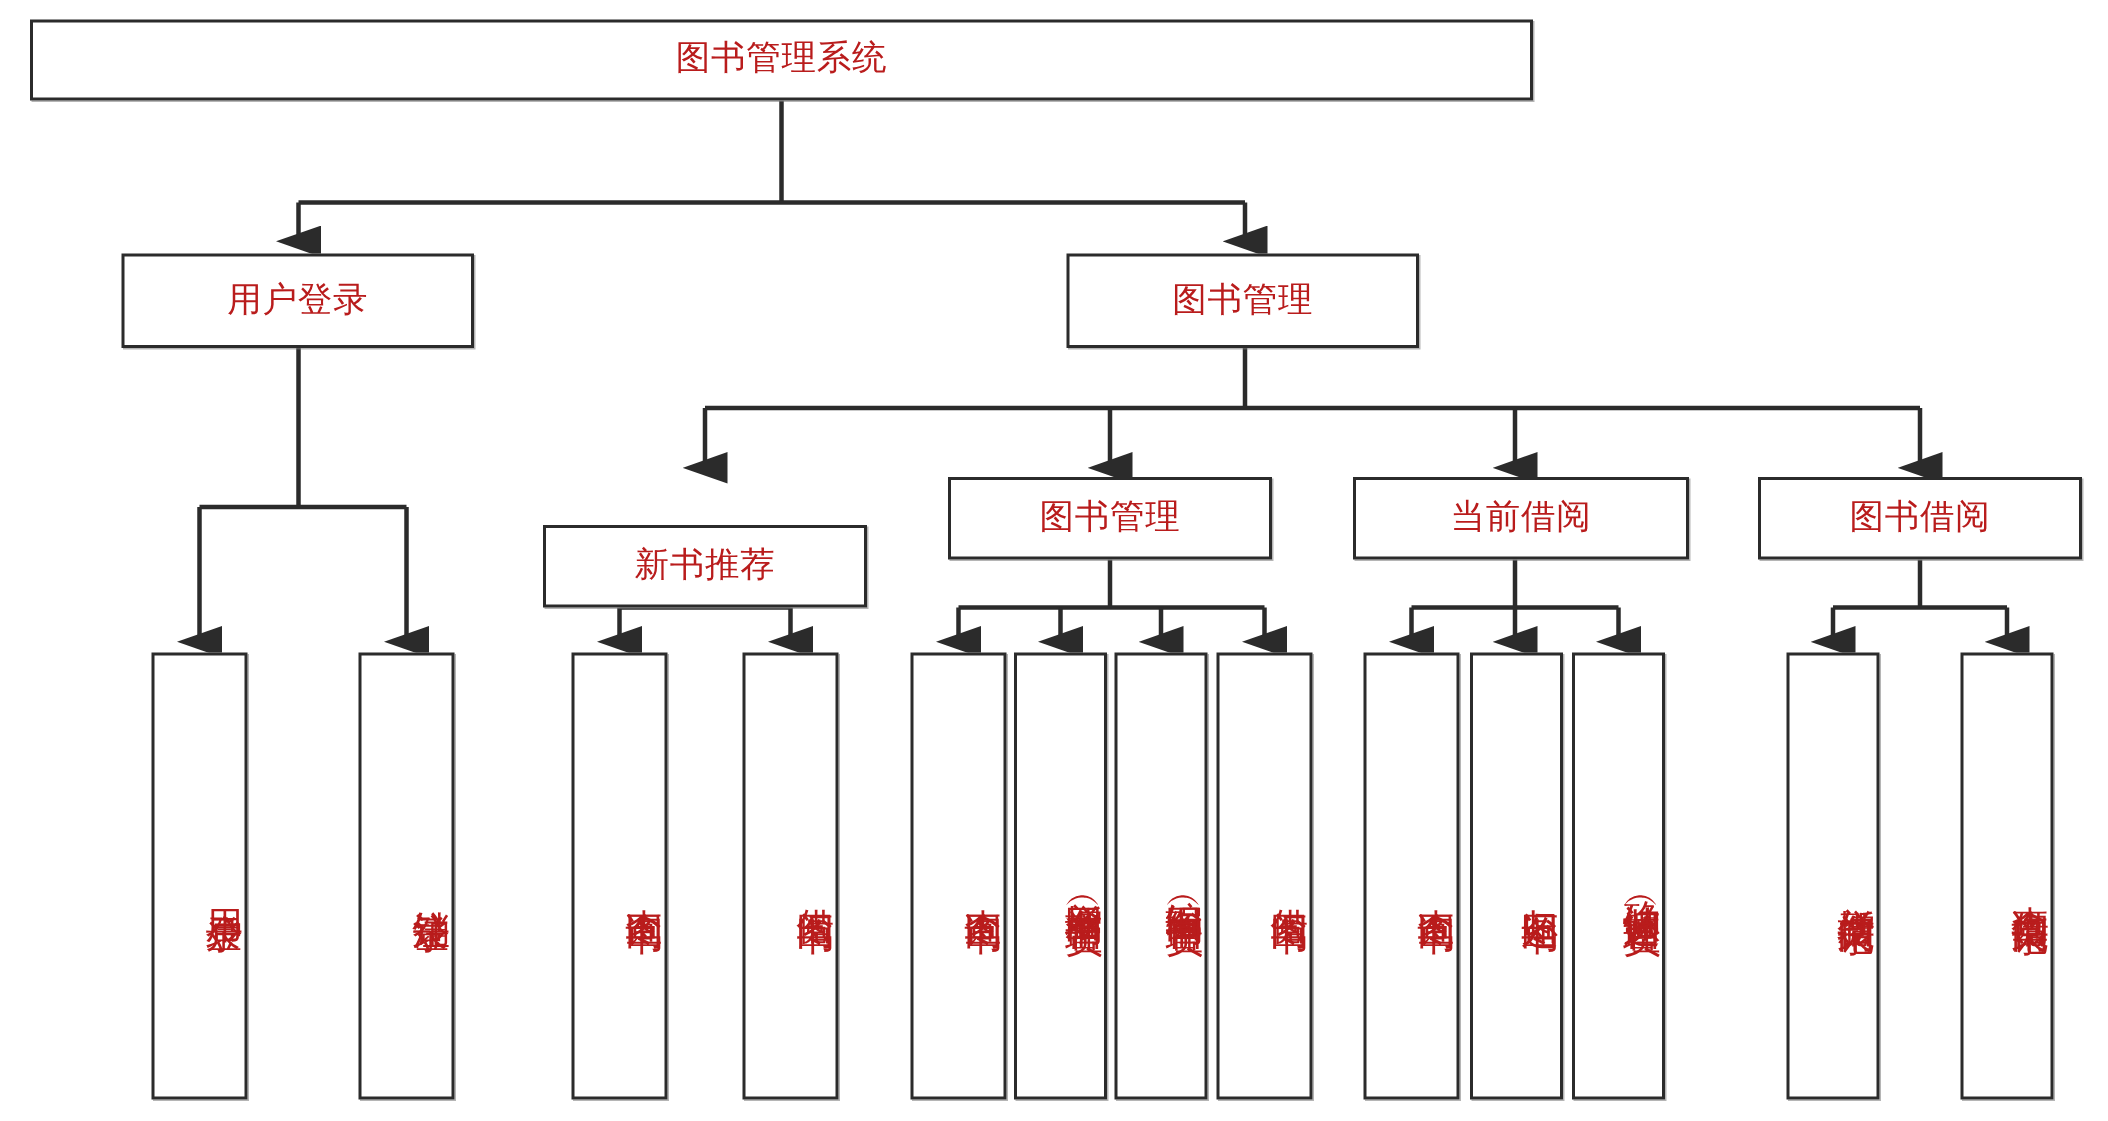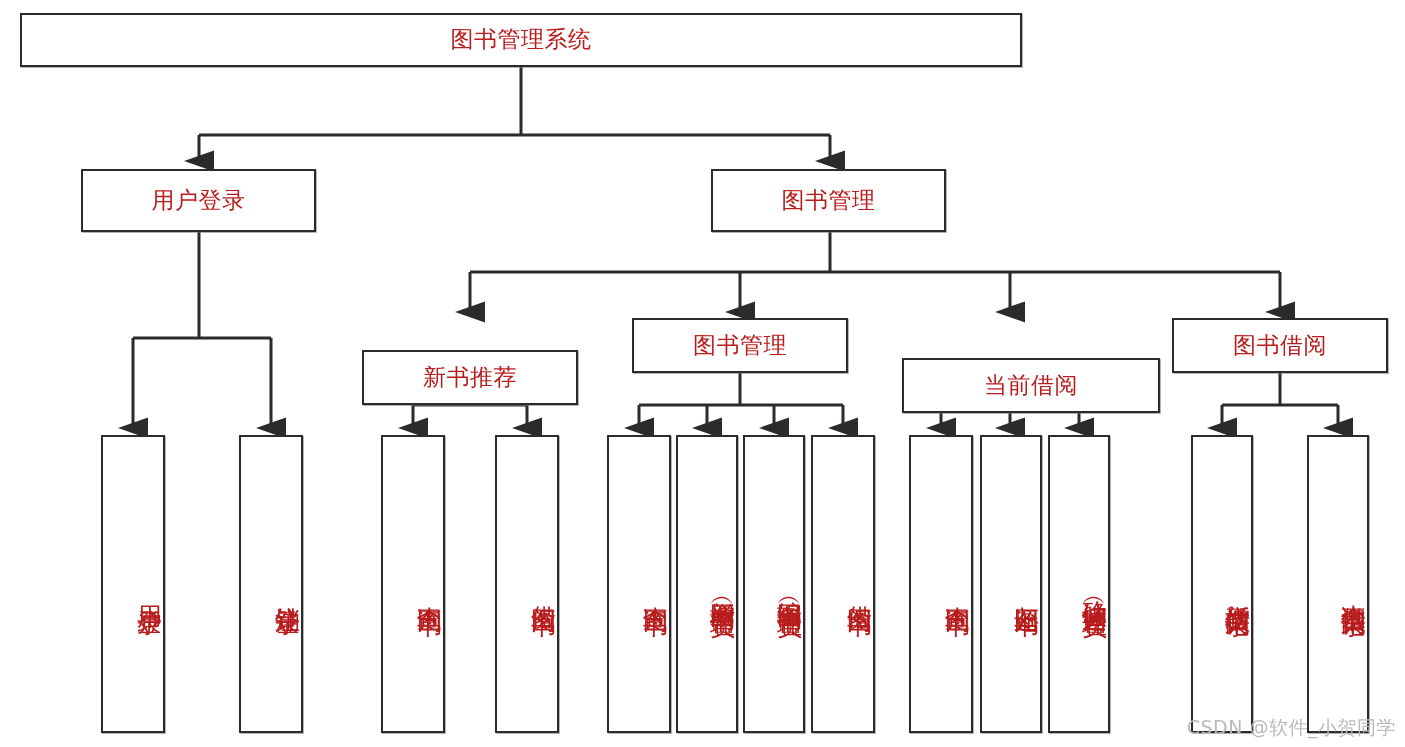--- a/index.html
+++ b/index.html
@@ -141,21 +141,21 @@
   <div class="node node-l2" style="left:711px; top:169px; width:235px; height:63px;">
     <span class="label">图书管理</span>
   </div>
 
   <div class="node node-l3" style="left:362px; top:318px; width:216px; height:55px;margin-top:32px;">
     <span class="label">新书推荐</span>
   </div>
   <div class="node node-l3" style="left:632px; top:318px; width:216px; height:55px;">
     <span class="label">图书管理</span>
   </div>
-  <div class="node node-l3" style="left:902px; top:318px; width:258px; height:55px;margin-top:40px;">
+  <div class="node node-l3" style="left:902px; top:318px; width:224px; height:55px;">
     <span class="label">当前借阅</span>
   </div>
   <div class="node node-l3" style="left:1172px; top:318px; width:216px; height:55px;">
     <span class="label">图书借阅</span>
   </div>
 
   <div class="node node-leaf" style="left:101px; top:435px; width:64px; height:298px;">
     <span class="label">用户登录</span>
   </div>
   <div class="node node-leaf" style="left:239px; top:435px; width:64px; height:298px;">
@@ -192,15 +192,14 @@
     <span class="label">确认归还（管理员）</span>
   </div>
 
   <div class="node node-leaf" style="left:1191px; top:435px; width:62px; height:298px;">
     <span class="label">新增借阅记录</span>
   </div>
   <div class="node node-leaf" style="left:1307px; top:435px; width:62px; height:298px;">
     <span class="label">查询借阅记录</span>
   </div>
 
-  <div id="watermark">CSDN @软件_小贺同学</div>
 
 </div>
 
 </body></html>

